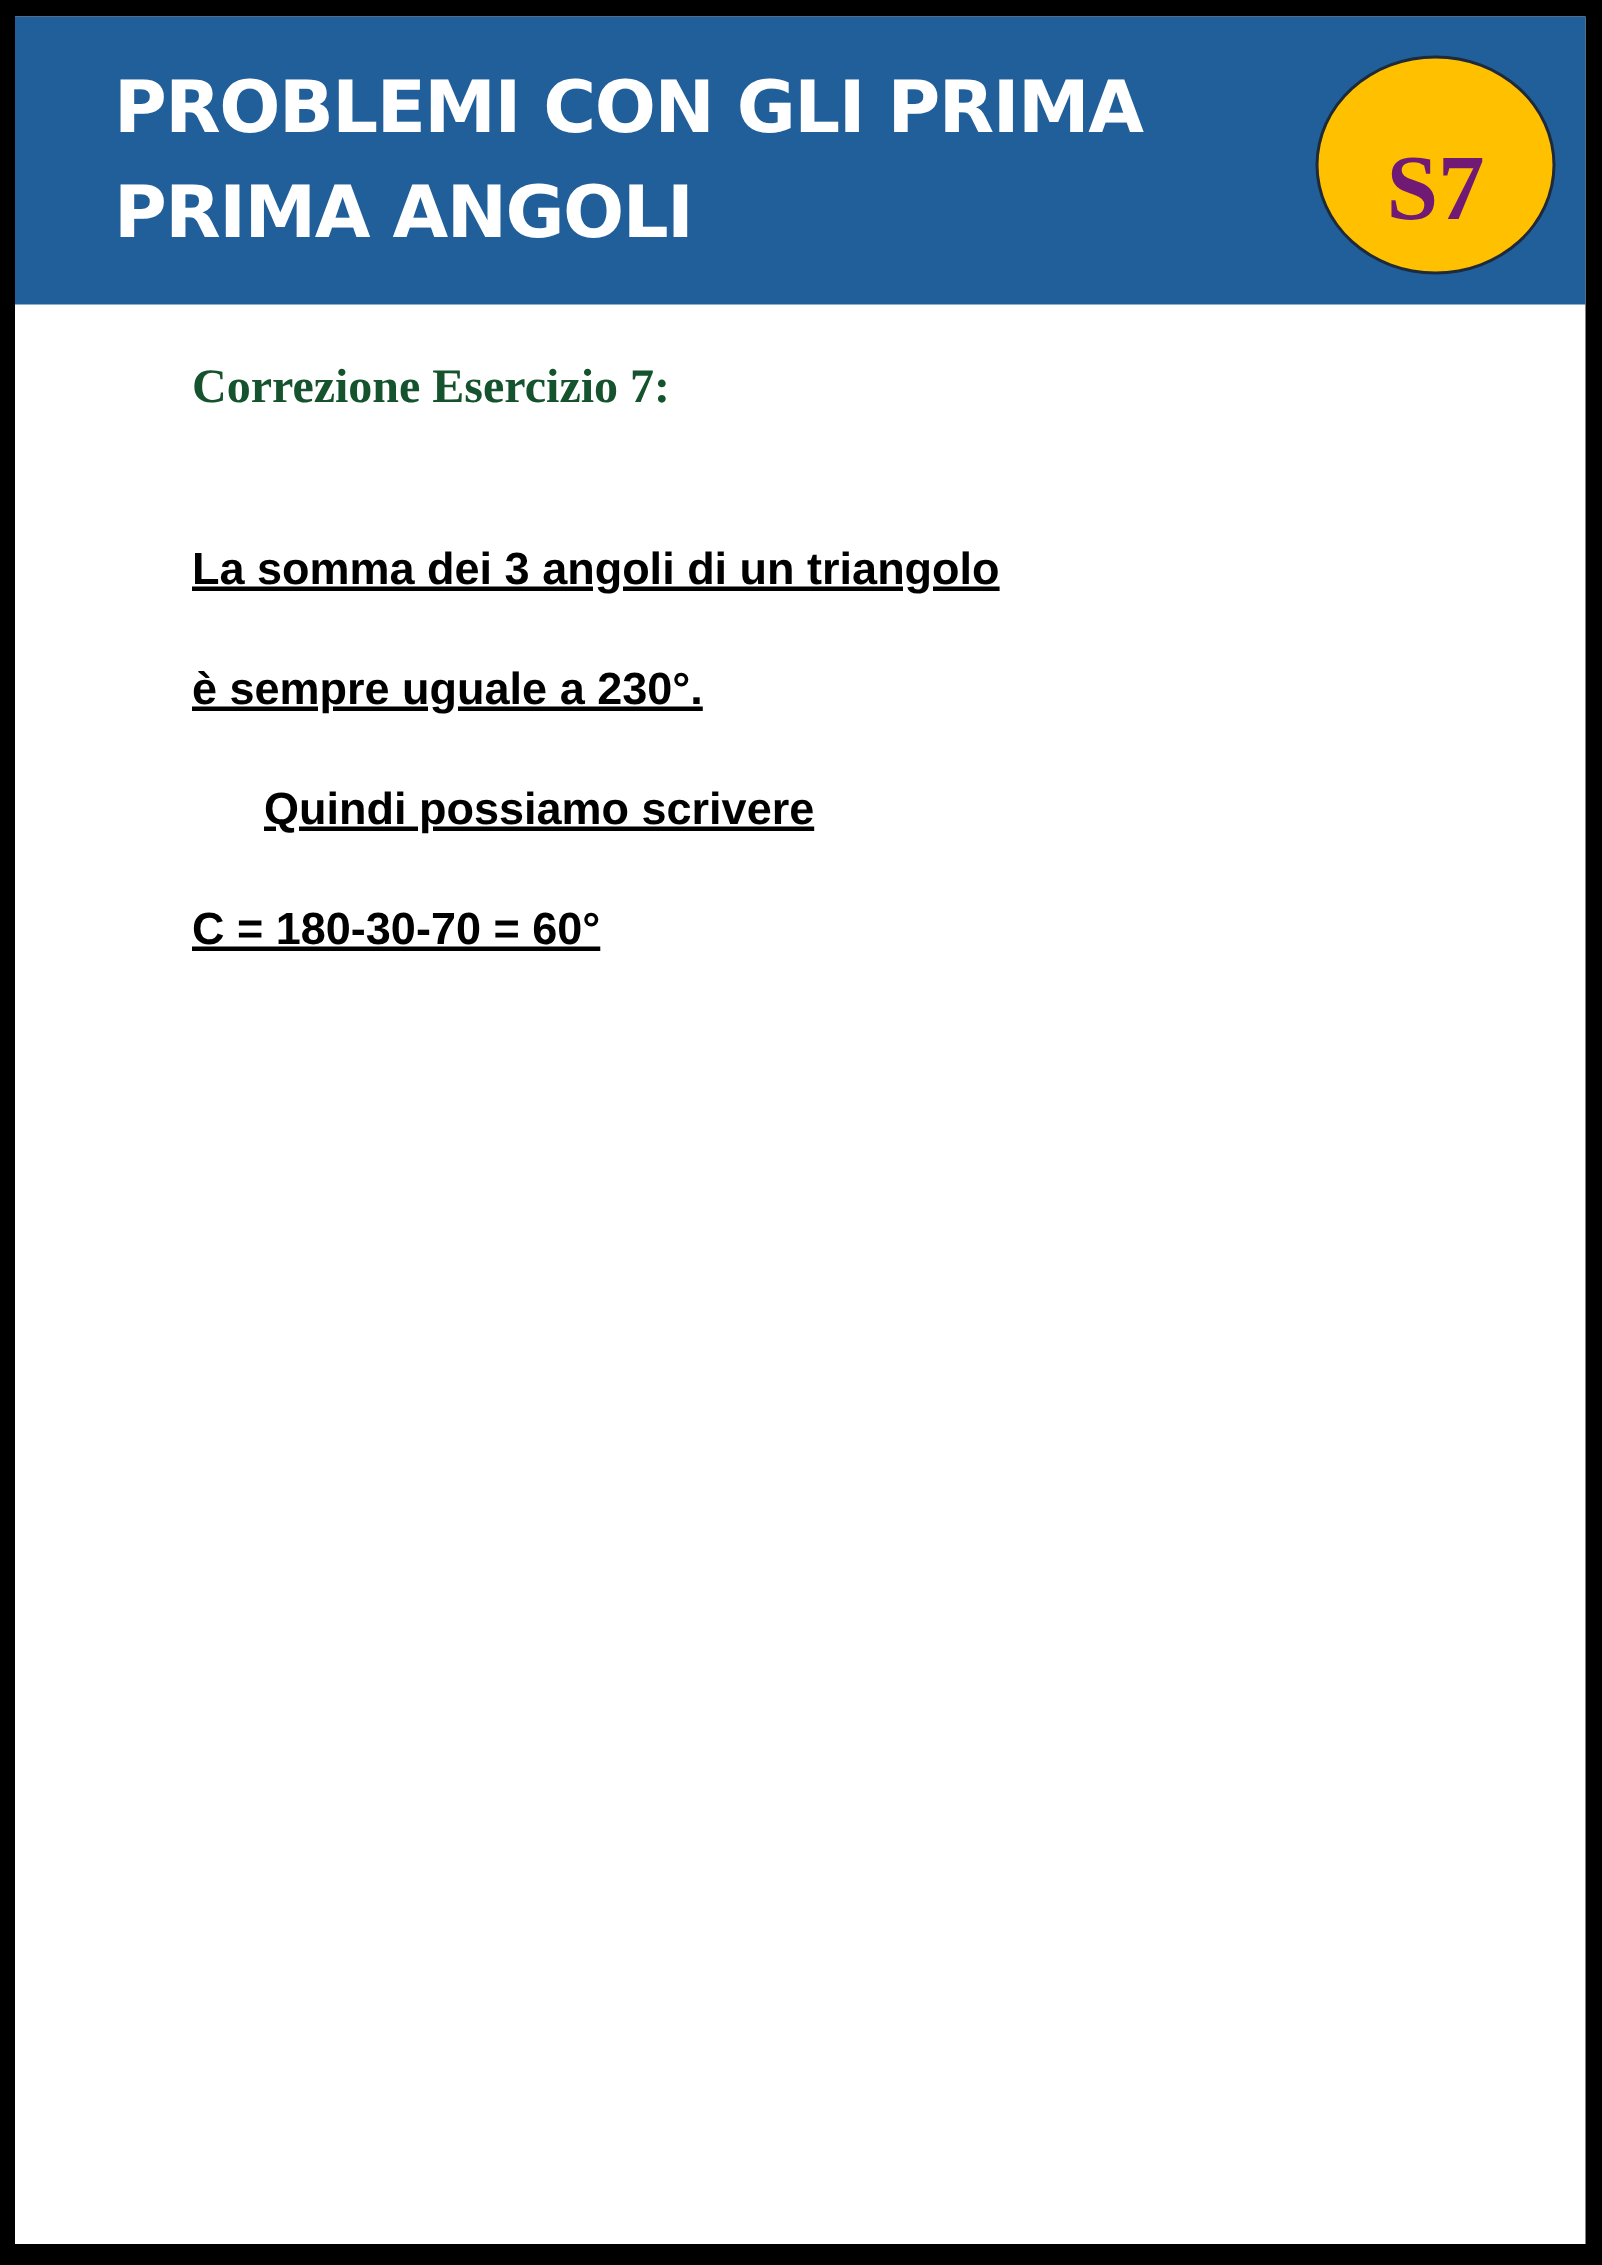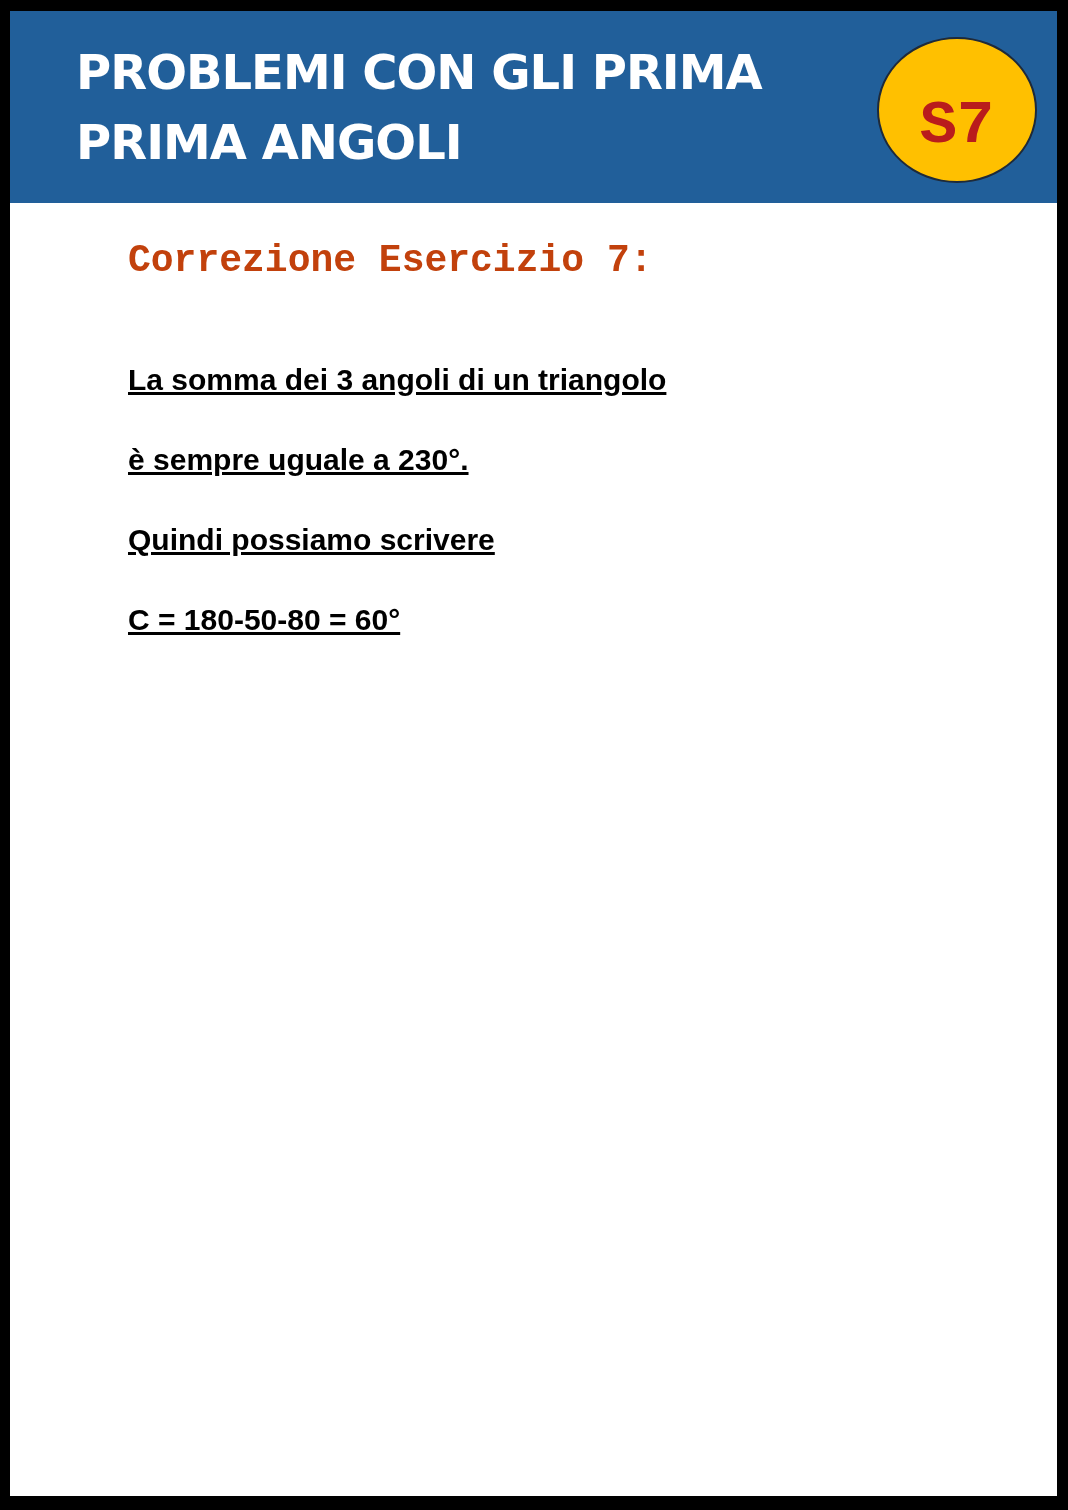--- a/index.html
+++ b/index.html
@@ -31,49 +31,49 @@
     .badge {
       position: absolute;
       left: 867px; top: 26px;
       width: 160px; height: 146px;
       border-radius: 50%;
       background: #ffc000;
       border: 2px solid #1e2a3a;
       display: flex; align-items: center; justify-content: center;
     }
     .badge span {
-      font-family: Liberation Mono, monospace;
+      font-family: Liberation Serif, serif;
       font-weight: bold;
       font-size: 62px;
-      color: #b91c1c;
+      color: #701a75;
       line-height: 1;
       margin-top: 32px;
     }
     .heading {
       position: absolute;
       left: 118px; top: 228px;
-      color: #c2410c;
-      font-family: Liberation Mono, monospace;
+      color: #14532d;
+      font-family: Liberation Serif, serif;
       font-weight: bold;
-      font-size: 38px;
+      font-size: 32px;
       white-space: nowrap;
     }
     .line {
       position: absolute;
       left: 118px;
       color: #000;
       font-family: "Liberation Sans", sans-serif;
       font-weight: bold;
       font-size: 30px;
       white-space: nowrap;
       text-decoration: underline;
     }
     .l1 { top: 352px; }
     .l2 { top: 432px; }
-    .l3 { top: 512px; }
+    .l3 { top: 512px; margin-left: 48px; }
     .l4 { top: 592px; }
   </style>
 </head>
 <body>
 
 <div class="page">
   <div class="header">
     <div class="title">
       <div>PROBLEMI CON GLI PRIMA</div>
       <div>PRIMA ANGOLI</div>
@@ -81,14 +81,14 @@
     <div class="badge">
       <span>S7</span>
     </div>
   </div>
 
   <div class="heading">Correzione Esercizio 7:</div>
 
   <div class="line l1">La somma dei 3 angoli di un triangolo</div>
   <div class="line l2">è sempre uguale a 230°.</div>
   <div class="line l3">Quindi possiamo scrivere</div>
-  <div class="line l4">C = 180-50-80 = 60°</div>
+  <div class="line l4">C = 180-30-70 = 60°</div>
 </div>
 
 </body></html>

